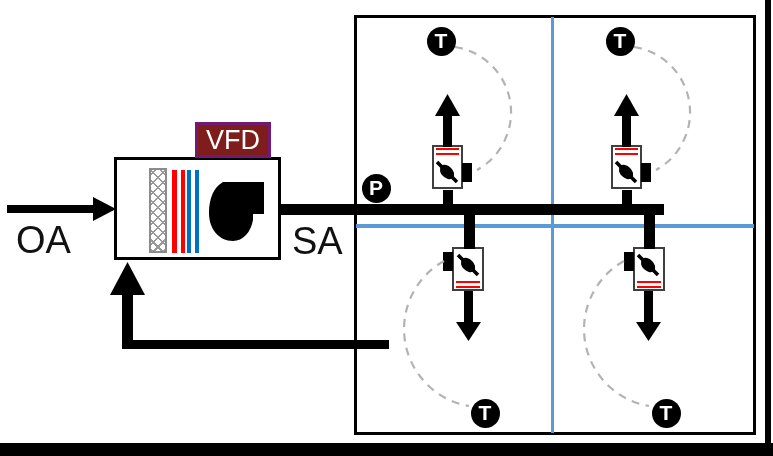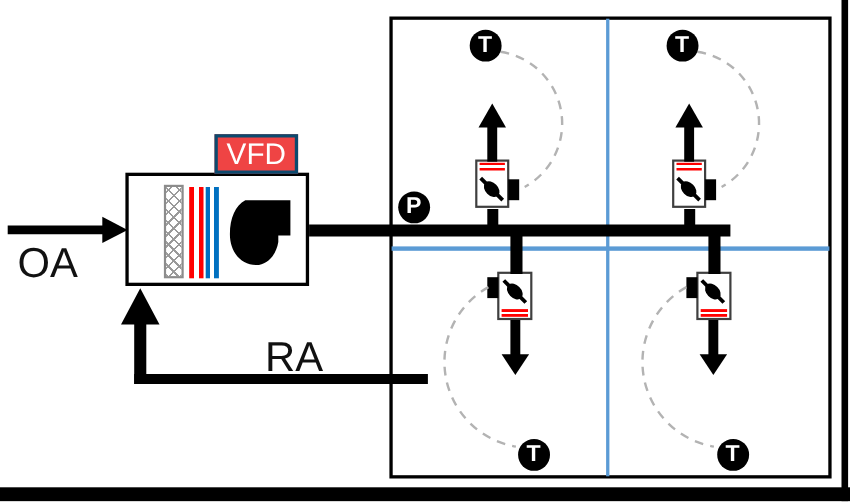--- a/index.html
+++ b/index.html
@@ -16,21 +16,21 @@
     border:2px solid #8c8c8c;background-color:#fff;
     background-image:
       repeating-linear-gradient(45deg,#9a9a9a 0 1.5px,transparent 1.5px 7px),
       repeating-linear-gradient(-45deg,#9a9a9a 0 1.5px,transparent 1.5px 7px);
   }
   .coil-hot{left:172px;top:170px;width:13px;height:83px;
     background:linear-gradient(90deg,#ff0000 0 4.5px,#ffffff 4.5px 8.5px,#ff0000 8.5px 13px);}
   .coil-cold{left:187px;top:170px;width:12px;height:83px;
     background:linear-gradient(90deg,#0070c0 0 4px,#ffffff 4px 8px,#0070c0 8px 12px);}
   .vfd{left:195px;top:122px;width:76px;height:36px;box-sizing:border-box;
-    background:#ef4444;border:3px solid #0c4a6e;color:#fff;font-size:27px;
+    background:#7f1d1d;border:3px solid #701a75;color:#fff;font-size:27px;
     display:flex;align-items:center;justify-content:center;}
   
   .zone-box{left:354px;top:15px;width:402px;height:420px;border:3px solid #000;box-sizing:border-box;background:#fff;}
   .vdiv{left:551px;top:17px;width:3px;height:416px;}
   .hdiv{left:356px;top:224px;width:398px;height:4px;}
   
   .vav{box-sizing:border-box;border:2px solid #3f3f3f;background:#fff;}
   .stripe{position:absolute;left:2px;right:2px;height:7px;
     background:linear-gradient(180deg,#ff0000 0 2.4px,#ffffff 2.4px 4.6px,#ff0000 4.6px 7px);}
   .stripe.top{top:1px;}
@@ -151,17 +151,17 @@
     <span>T</span>
   </div>
   <div class="abs sensor" style="left:470.5px;top:398.5px;">
     <span>T</span>
   </div>
   <div class="abs sensor" style="left:651.5px;top:398.5px;">
     <span>T</span>
   </div>
 
   <div class="abs label" style="left:16px;top:221px;">OA</div>
-  <div class="abs label" style="left:241px;top:306px;">RA</div>
+  <div class="abs label" style="left:292px;top:222px;">SA</div>
 
   <div class="abs frame-right"></div>
   <div class="abs frame-bottom"></div>
 </div>
 
 </body></html>

